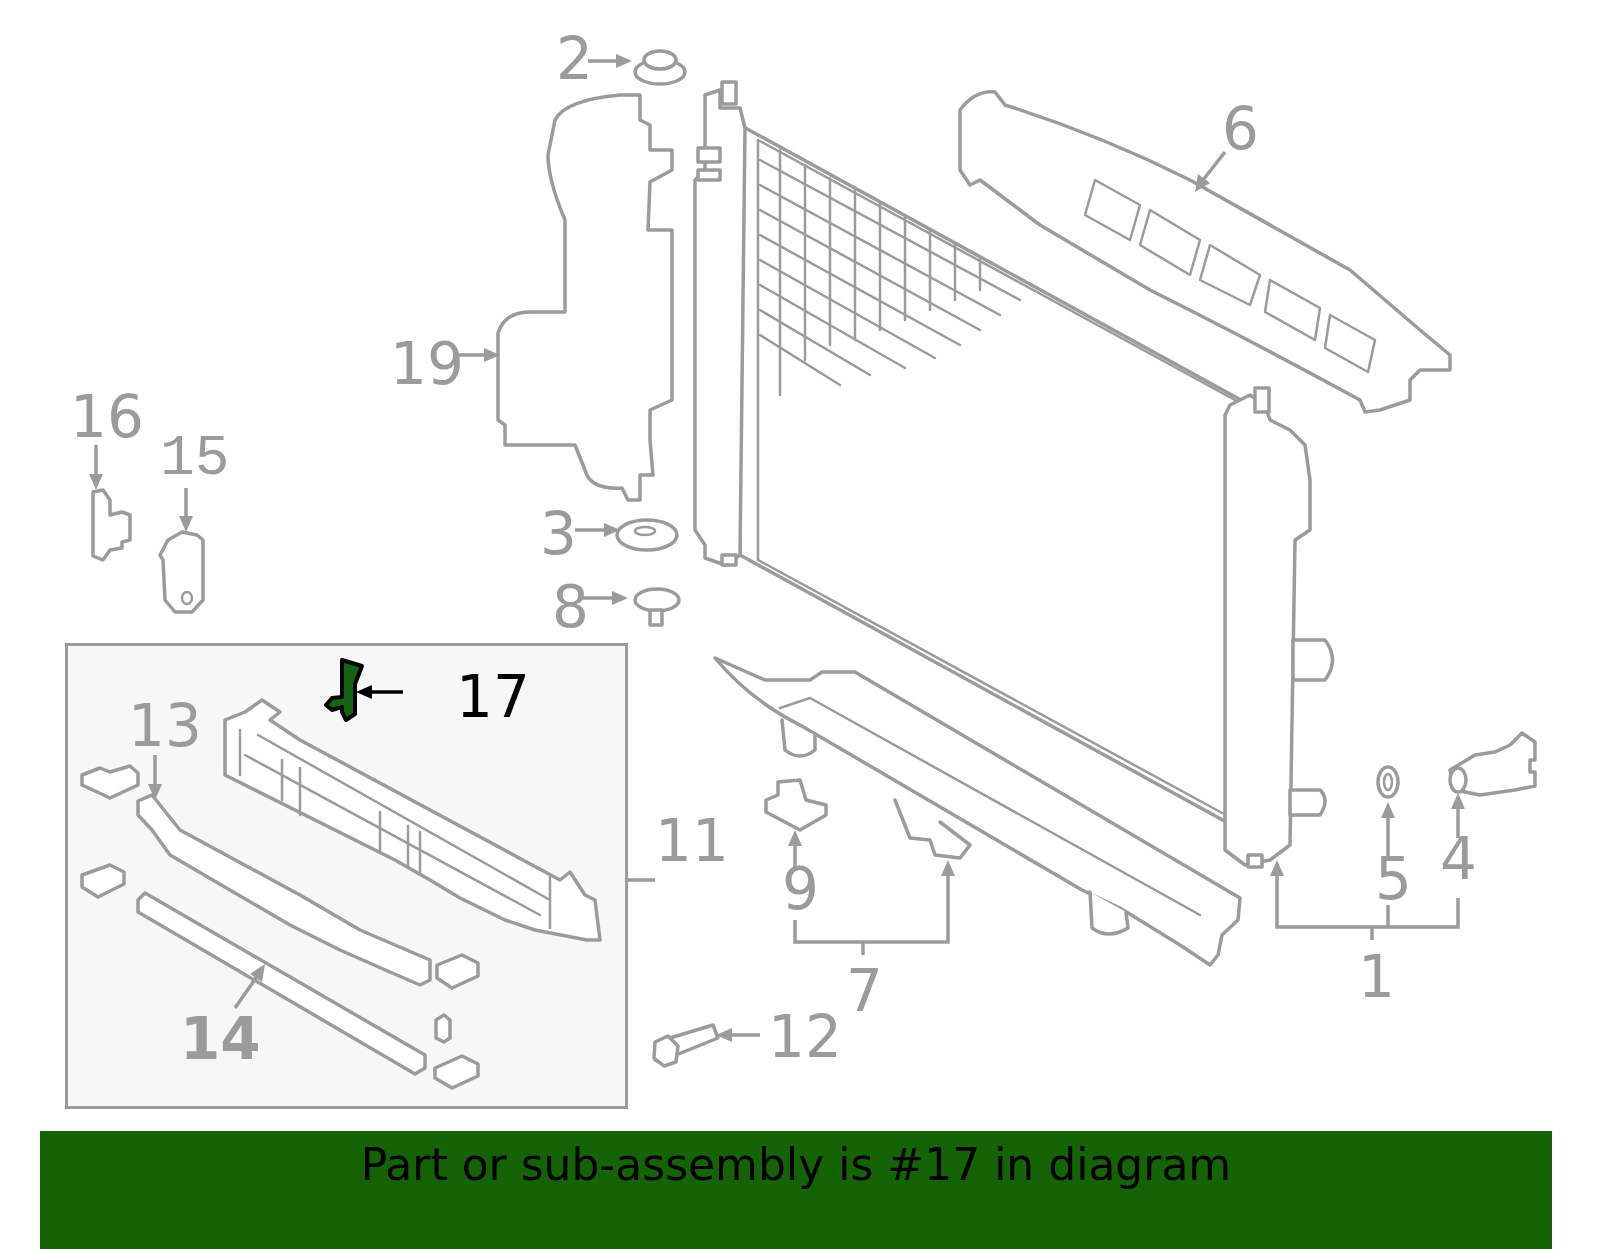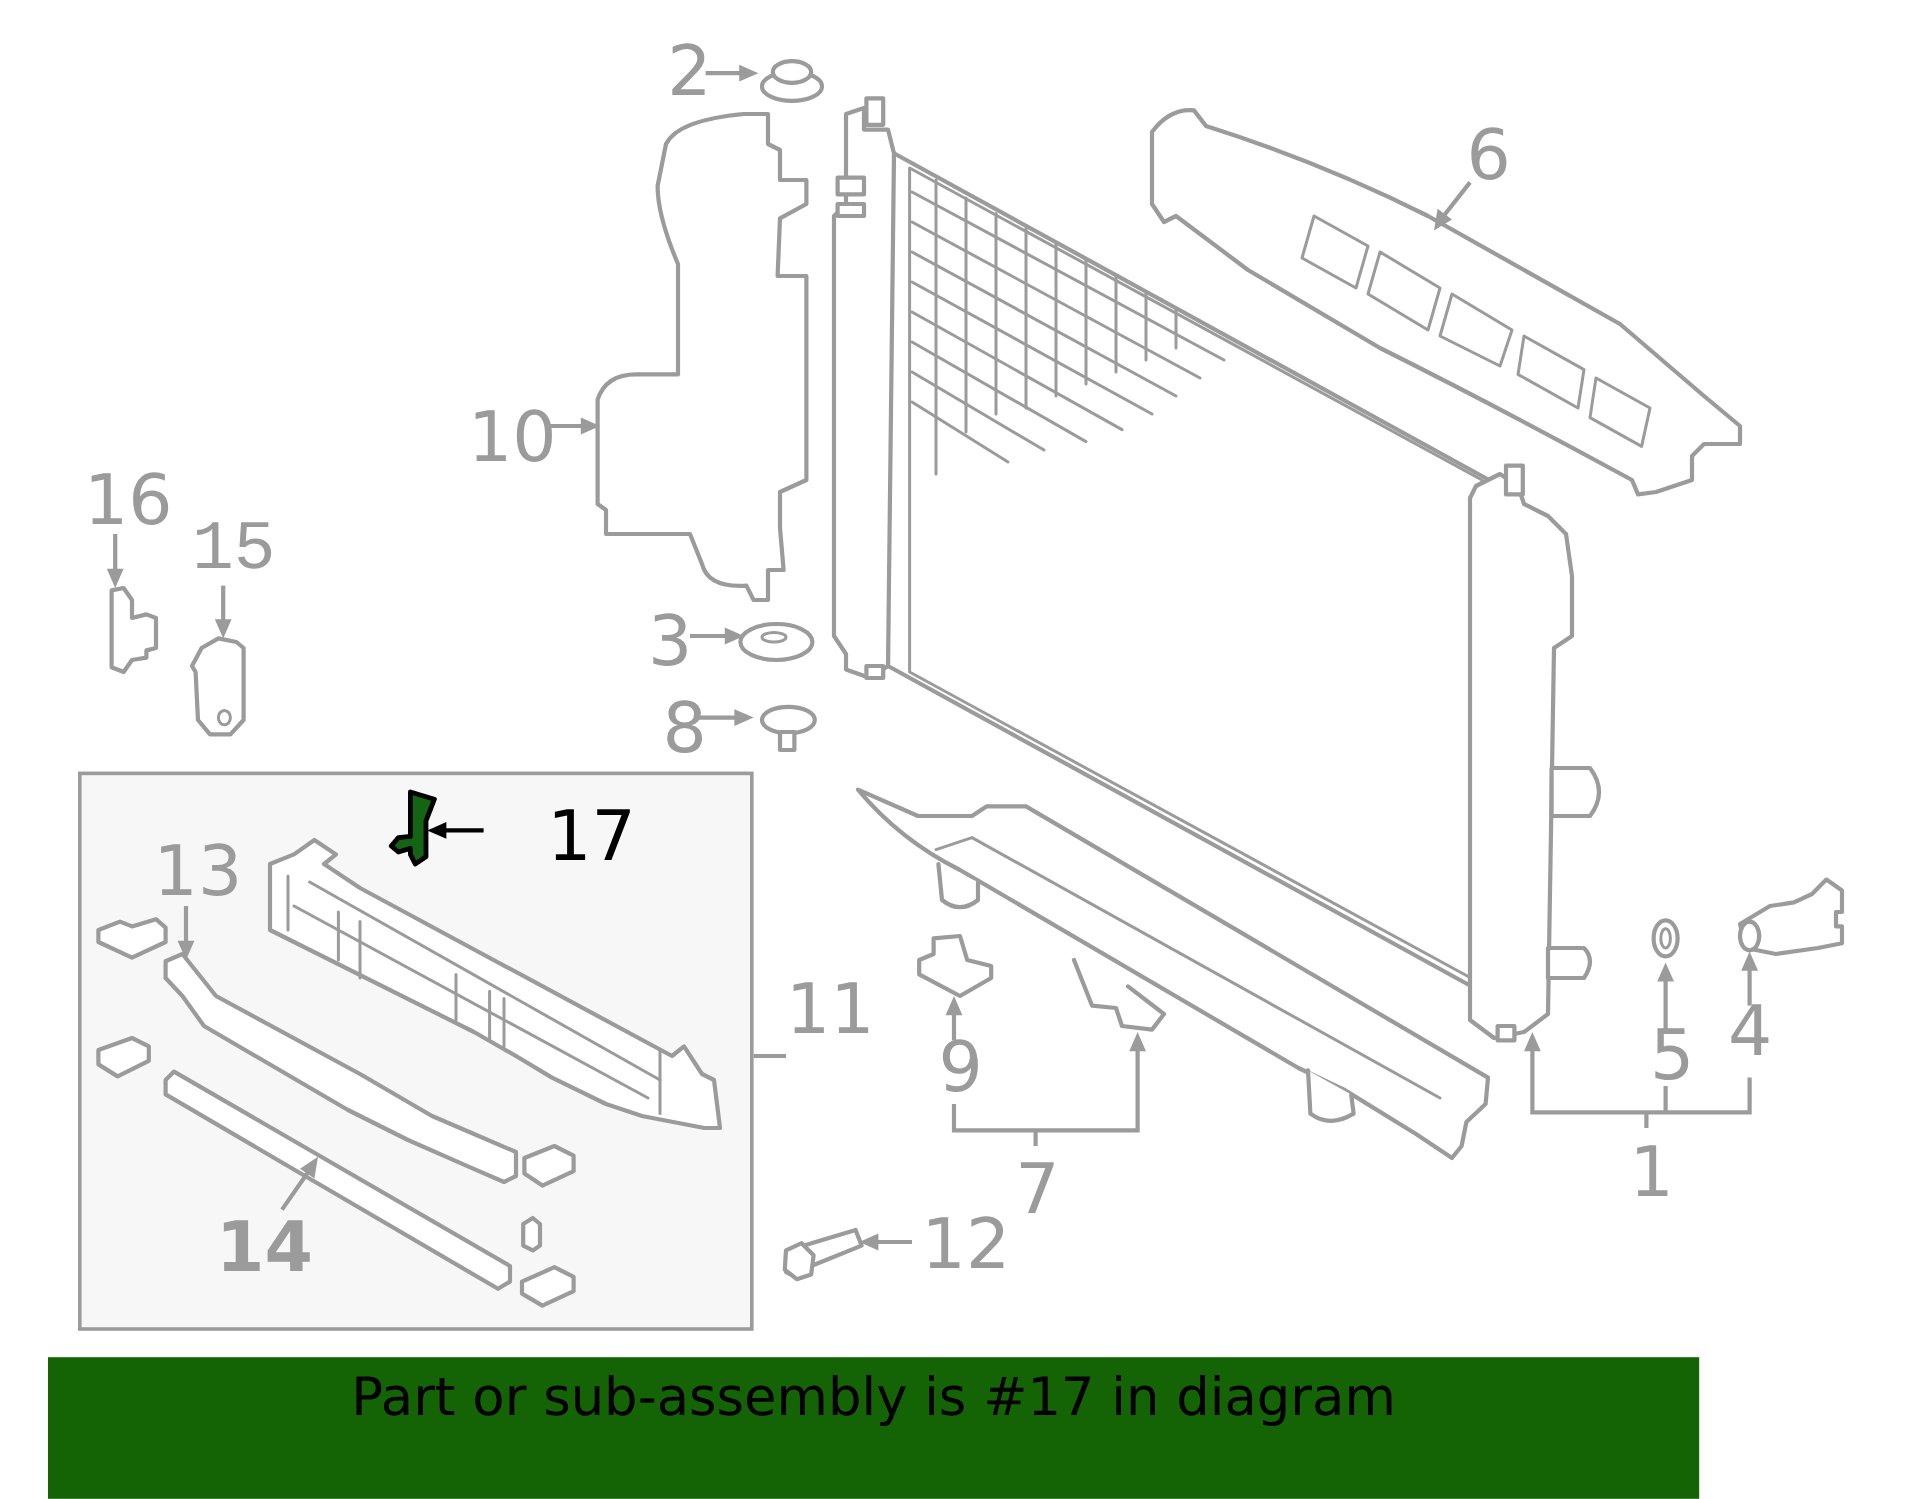--- a/index.html
+++ b/index.html
@@ -8,21 +8,21 @@
     .part { fill: #ffffff; stroke: #9b9b9b; stroke-width: 3.5; stroke-linejoin: round; stroke-linecap: round; }
     .detail { fill: none; stroke: #9b9b9b; stroke-width: 2.5; stroke-linecap: round; stroke-linejoin: round; }
     .leader { fill: none; stroke: #9b9b9b; stroke-width: 3.5; }
     .arrowhead { fill: #9b9b9b; }
     .callout { position: absolute; color: #9b9b9b; font-size: 58px; line-height: 1; font-family: "DejaVu Sans", sans-serif; }
     .callout.highlight { color: #000000; margin-left: 46px; }
     .hl-part { fill: #146414; stroke: #000000; stroke-width: 4; stroke-linejoin: round; }
     .hl-leader { stroke: #000000; stroke-width: 3.5; fill: none; }
     .hl-arrowhead { fill: #000000; }
     #inset-box { position: absolute; left: 65px; top: 643px; width: 563px; height: 466px; background: #f7f7f7; border: 3px solid #9b9b9b; box-sizing: border-box; }
-    #banner { position: absolute; left: 40px; top: 1131px; width: 1376px; height: 118px; background: #146406; text-align: center; color: #000000; font-size: 44px; line-height: 52px; padding-top: 8px; box-sizing: border-box; }
+    #banner { position: absolute; left: 40px; top: 1131px; width: 1512px; height: 118px; background: #146406; text-align: center; color: #000000; font-size: 44px; line-height: 52px; padding-top: 8px; box-sizing: border-box; }
     #banner div { white-space: nowrap; }
   </style>
 </head>
 <body>
 
 <div id="inset-box"></div>
 
 <svg id="diagram" viewBox="0 0 1600 1249" xmlns="http://www.w3.org/2000/svg">
 
   <g>
@@ -208,21 +208,21 @@
       <polygon class="arrowhead" points="1458,793 1451,809 1465,809"></polygon>
     <line class="leader" x1="1372" y1="927" x2="1372" y2="940"></line>
 
     <line class="hl-leader" x1="403" y1="692" x2="370" y2="692"></line>
       <polygon class="hl-arrowhead" points="356,692 372,685 372,699"></polygon>
   </g>
 </svg>
 
 <span class="callout" style="left:556px;top:30px;">2</span>
 <span class="callout" style="left:1222px;top:100px;">6</span>
-<span class="callout" style="left:390px;top:335px;">10</span>
+<span class="callout" style="left:390px;top:335px;">19</span>
 <span class="callout" style="left:70px;top:388px;">16</span>
 <span class="callout" style="left:160px;top:430px;font-family:Liberation Mono, monospace;">15</span>
 <span class="callout" style="left:540px;top:505px;">3</span>
 <span class="callout" style="left:552px;top:578px;">8</span>
 <span class="callout highlight" style="left:410px;top:668px;">17</span>
 <span class="callout" style="left:128px;top:697px;">13</span>
 <span class="callout" style="left:655px;top:812px;">11</span>
 <span class="callout" style="left:782px;top:860px;">9</span>
 <span class="callout" style="left:1375px;top:850px;">5</span>
 <span class="callout" style="left:1440px;top:830px;">4</span>

